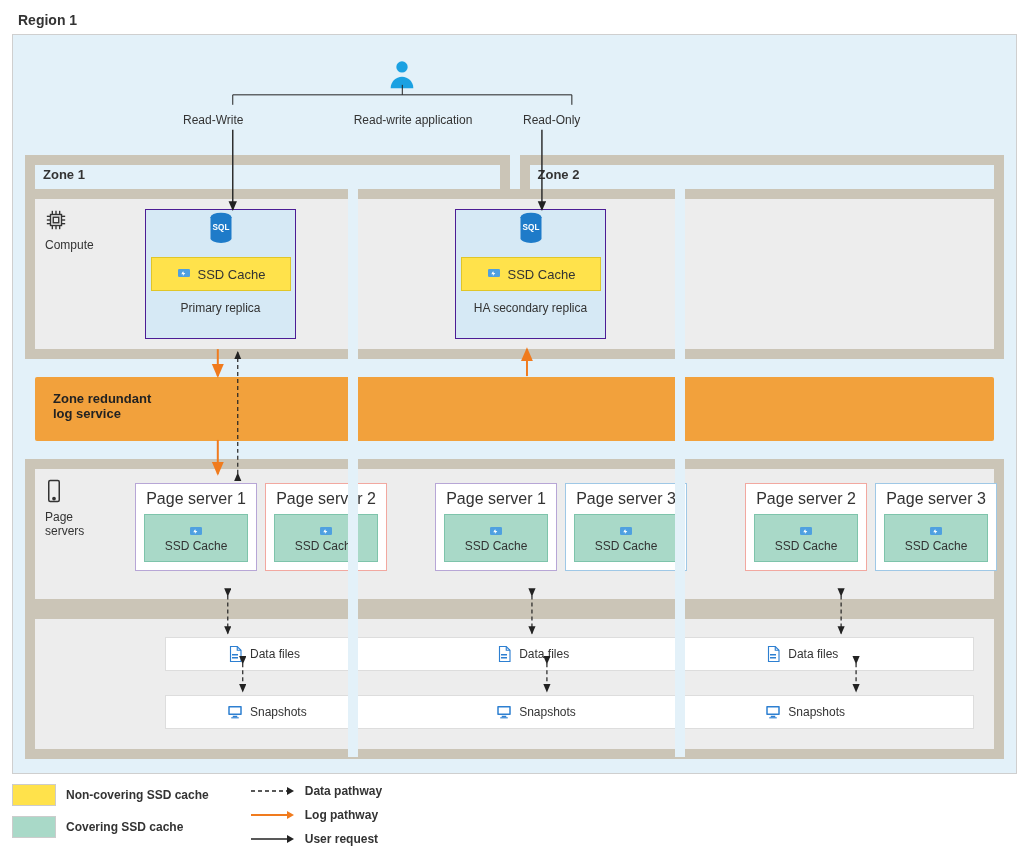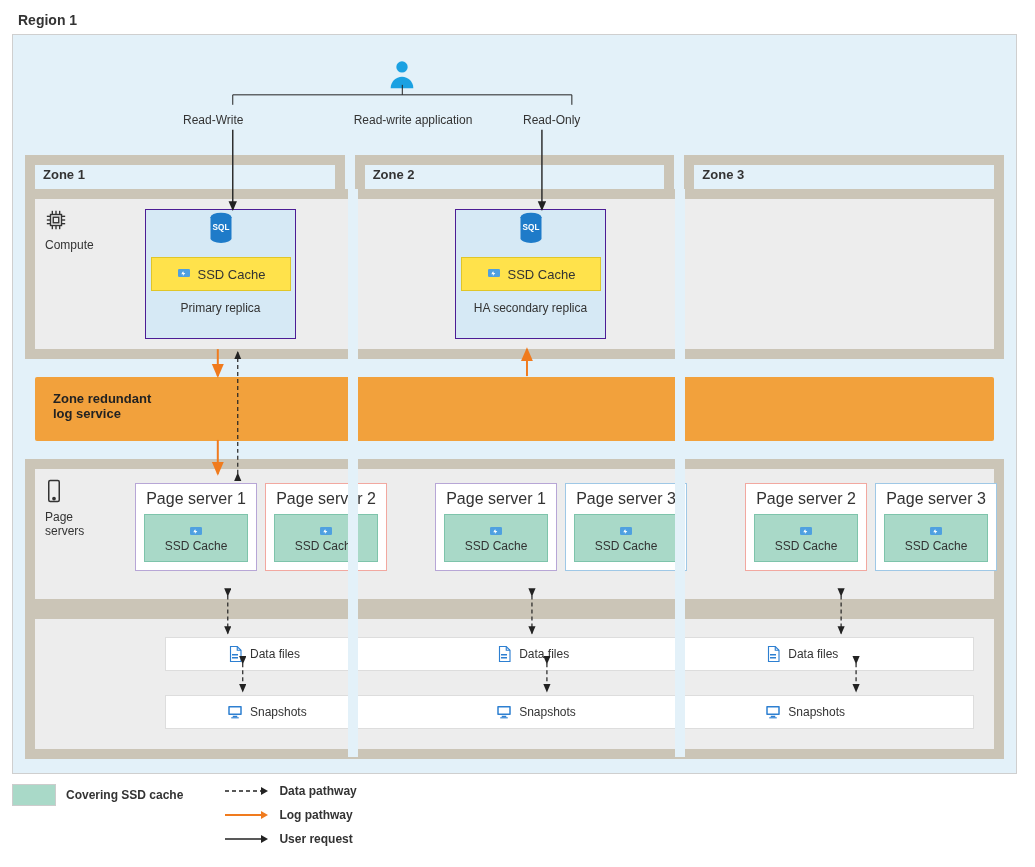--- a/index.html
+++ b/index.html
@@ -203,21 +203,20 @@
   </span>
   <div class="user-labels">
     <div class="lbl rw">Read-Write</div>
     <div class="lbl app">Read-write application</div>
     <div class="lbl ro">Read-Only</div>
   </div>
 
   <div class="zones-row">
     <div class="zone">Zone 1</div>
     <div class="zone">Zone 2</div>
-    <div class="zone">Zone 3</div>
   </div>
 
   <div class="band compute">
     <div class="band-label">
       <span class="band-icon">
         <svg width="22" height="22" viewBox="0 0 24 24" fill="none" stroke="#333" stroke-width="1.5">
           <rect x="6" y="6" width="12" height="12"></rect>
             <rect x="9" y="9" width="6" height="6"></rect>
           <line x1="12" y1="2" x2="12" y2="6"></line>
             <line x1="8" y1="2" x2="8" y2="6"></line>
@@ -457,20 +456,24 @@
     <line x1="535" y1="630" x2="535" y2="658" stroke="#222" stroke-width="1.2" stroke-dasharray="4,3" marker-end="url(#ah-black)" marker-start="url(#ah-black)"></line>
     <line x1="830" y1="562" x2="830" y2="600" stroke="#222" stroke-width="1.2" stroke-dasharray="4,3" marker-end="url(#ah-black)" marker-start="url(#ah-black)"></line>
     <line x1="845" y1="630" x2="845" y2="658" stroke="#222" stroke-width="1.2" stroke-dasharray="4,3" marker-end="url(#ah-black)" marker-start="url(#ah-black)"></line>
   </svg>
 
 </div>
 
 <div class="legend">
   <div class="legend-col">
     <div class="legend-item">
+      <span class="sw yellow"></span>
+      <b>Non-covering SSD cache</b>
+    </div>
+    <div class="legend-item">
       <span class="sw green"></span>
       <b>Covering SSD cache</b>
     </div>
   </div>
   <div class="legend-col">
     <div class="legend-item">
       <svg width="46" height="14">
           <line x1="2" y1="7" x2="38" y2="7" stroke="#222" stroke-width="1.4" stroke-dasharray="4,3"></line>
           <path d="M38,3 L45,7 L38,11 z" fill="#222"></path>
         </svg>

